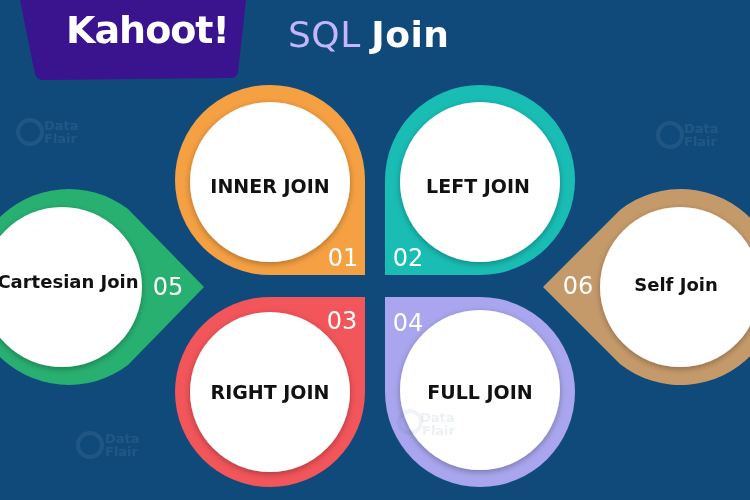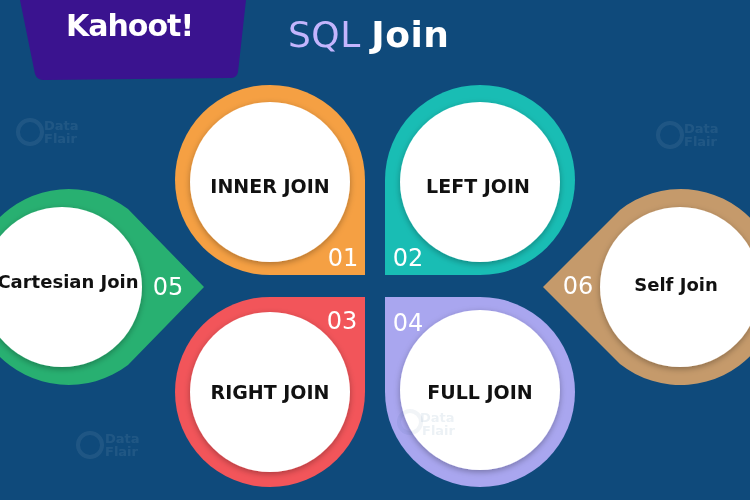--- a/index.html
+++ b/index.html
@@ -1,20 +1,20 @@
 <!DOCTYPE html>
 <html><head>
 <meta charset="utf-8">
 <style>
   html, body { margin: 0; padding: 0; }
   body { width: 750px; height: 500px; overflow: hidden; background: #0f4a7b; font-family: "Liberation Sans", sans-serif; }
   .stage { position: relative; width: 750px; height: 500px; background: #0f4a7b; overflow: hidden; }
   .banner { position: absolute; left: 0; top: 0; width: 260px; height: 82px; }
   .banner svg { display: block; }
-  .logo-text { position: absolute; left: 66px; top: 8px; font-family: "DejaVu Sans", sans-serif; font-weight: bold; font-size: 30px; color: #ffffff; letter-spacing: -1px; }
+  .logo-text { position: absolute; left: 66px; top: 8px; font-family: "DejaVu Sans", sans-serif; font-weight: bold; font-size: 38px; color: #ffffff; letter-spacing: -1px; }
   .title { position: absolute; left: 288px; top: 14px; font-size: 36px; font-weight: bold; letter-spacing: 0.5px; }
   .title .sql { color: #c4b5fd; font-weight: normal; font-family: "DejaVu Sans", sans-serif; }
   .title .join { color: #ffffff; font-family: "DejaVu Sans", sans-serif; text-align: right; }
   .diagram { position: absolute; left: 0; top: 0; }
   .label { font-family: "DejaVu Sans", sans-serif; font-weight: bold; fill: #111111; }
   .num { font-family: "DejaVu Sans", sans-serif; fill: #ffffff; font-size: 24px; }
   .wm { font-family: "DejaVu Sans", sans-serif; font-weight: bold; fill: #ffffff; opacity: 0.07; font-size: 13px; }
 </style>
 </head>
 <body>

